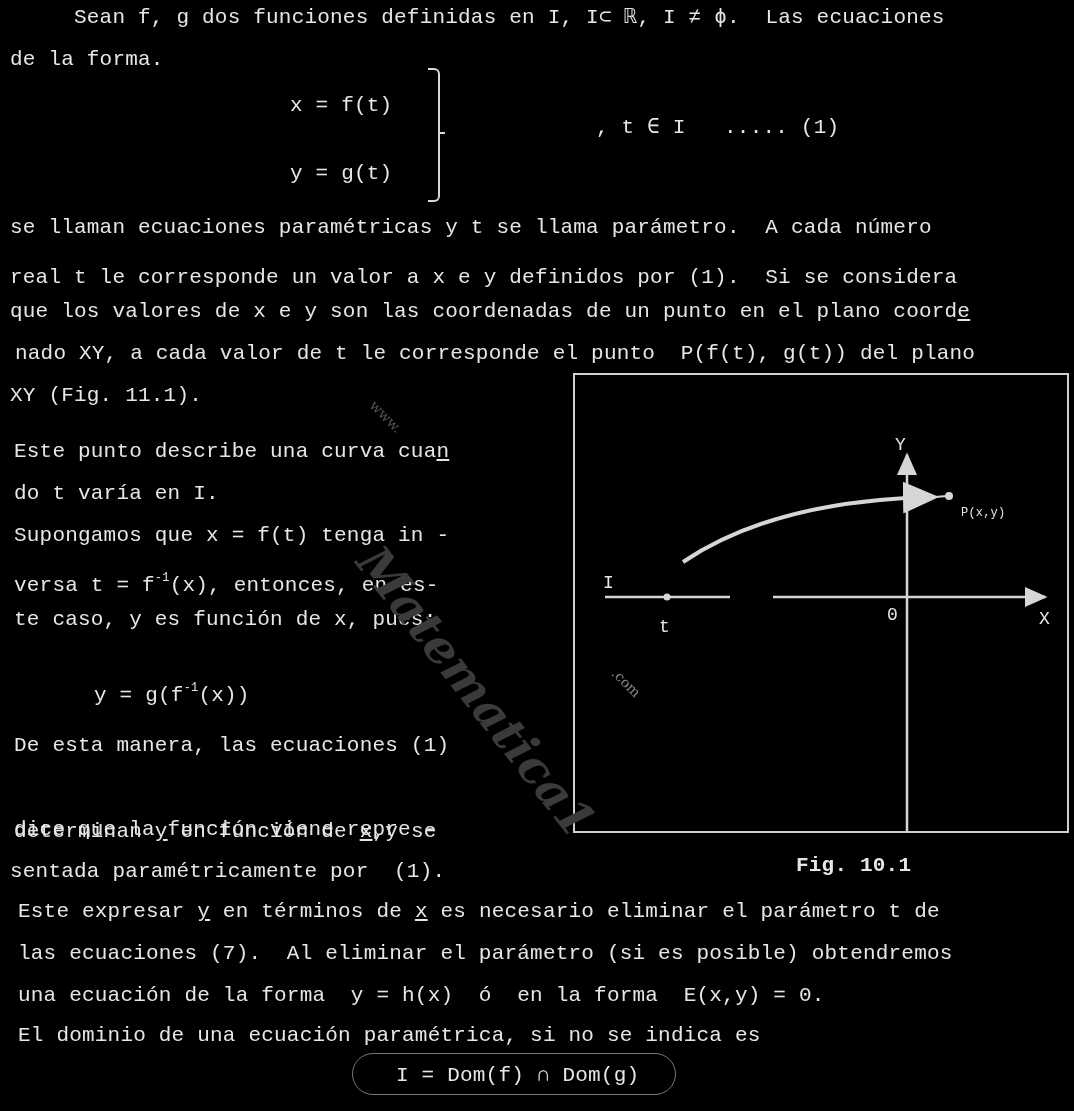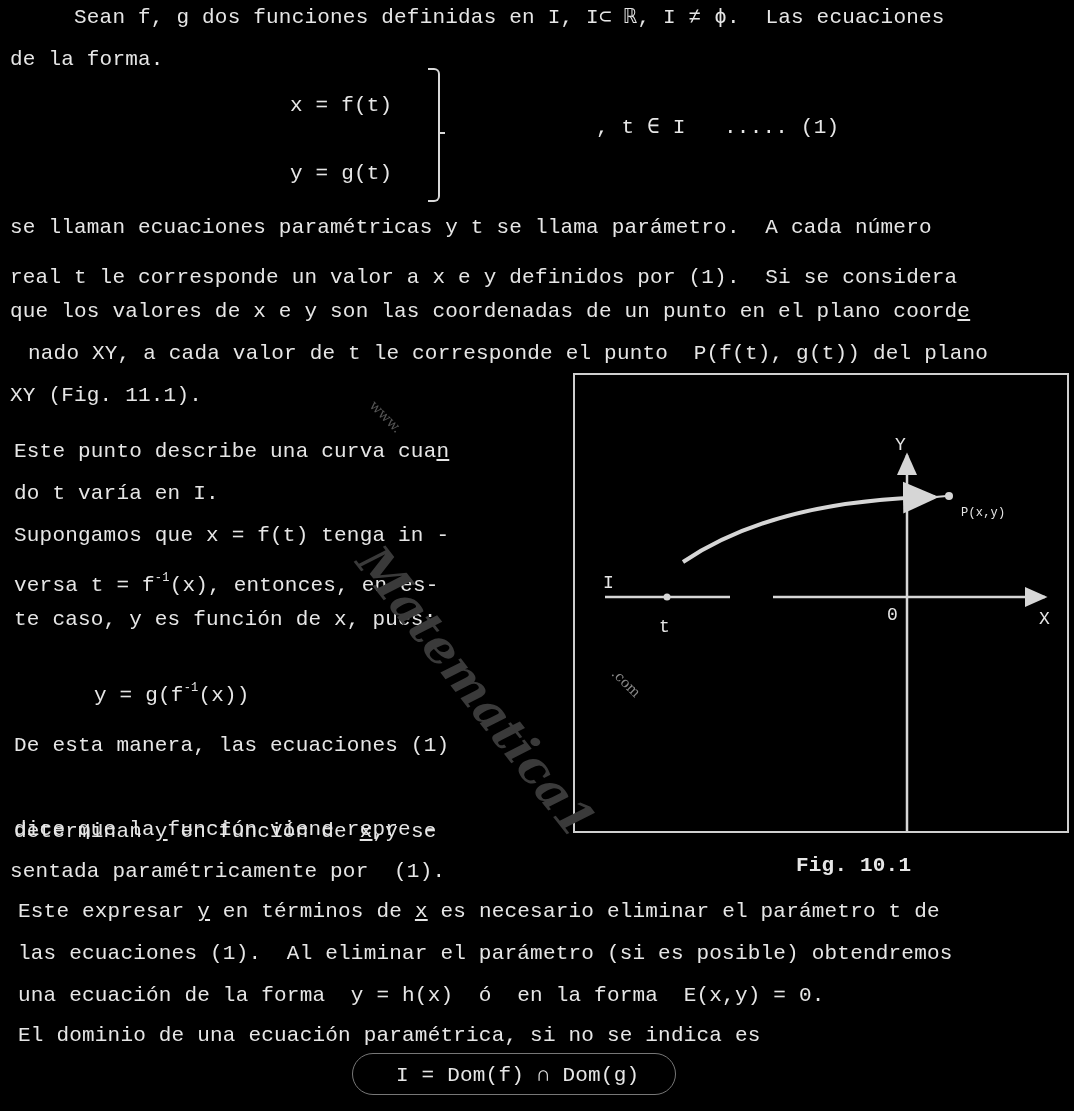--- a/index.html
+++ b/index.html
@@ -45,21 +45,21 @@
 <div class="line" style="left:10px;top:48px;">de la forma.</div>
 
 <div class="line" style="left:290px;top:94px;text-align:right;">x = f(t)</div>
 <div class="line" style="left:290px;top:162px;">y = g(t)</div>
 <div class="brace"></div>
 <div class="line" style="left:596px;top:116px;">, t ∈ I   ..... (1)</div>
 
 <div class="line" style="left:10px;top:216px;">se llaman ecuaciones paramétricas y t se llama parámetro.  A cada número</div>
 <div class="line" style="left:10px;top:266px;">real t le corresponde un valor a x e y definidos por (1).  Si se considera</div>
 <div class="line" style="left:10px;top:300px;"><span>que los valores de x e y son las coordenadas de un punto en el plano coord</span><span class="u">e</span></div>
-<div class="line" style="left:28px;top:342px;text-align:right;">nado XY, a cada valor de t le corresponde el punto  P(f(t), g(t)) del plano</div>
+<div class="line" style="left:15px;top:342px;text-align:right;">nado XY, a cada valor de t le corresponde el punto  P(f(t), g(t)) del plano</div>
 <div class="line" style="left:10px;top:384px;">XY (Fig. 11.1).</div>
 
 <div class="line" style="left:14px;top:440px;"><span>Este punto describe una curva cua</span><span class="u">n</span></div>
 <div class="line" style="left:14px;top:482px;">do t varía en I.</div>
 <div class="line" style="left:14px;top:524px;">Supongamos que x = f(t) tenga in -</div>
 <div class="line" style="left:14px;top:566px;"><span>versa t = f</span><sup>-1</sup><span>(x), entonces, en es-</span></div>
 <div class="line" style="left:14px;top:608px;">te caso, y es función de x, pues:</div>
 <div class="line" style="left:94px;top:676px;"><span>y = g(f</span><sup>-1</sup><span>(x))</span></div>
 <div class="line" style="left:14px;top:734px;">De esta manera, las ecuaciones (1)</div>
 <div class="line" style="left:14px;top:820px;"><span>determinan </span><span class="u">y</span><span> en función de </span><span class="u">x</span><span>,y se</span></div>
@@ -94,17 +94,17 @@
 </div>
 <div class="line caption">Fig. 10.1</div>
 
 <div class="watermark">
   <div class="wm-www">www.</div>
   <div class="wm-main">Matematica1</div>
   <div class="wm-com">.com</div>
 </div>
 
 <div class="line" style="left:18px;top:900px;"><span>Este expresar </span><span class="u">y</span><span> en términos de </span><span class="u">x</span><span> es necesario eliminar el parámetro t de</span></div>
-<div class="line" style="left:18px;top:942px;">las ecuaciones (1).  Al eliminar el parámetro (si es posible) obtendremos</div>
+<div class="line" style="left:18px;top:942px;">las ecuaciones (7).  Al eliminar el parámetro (si es posible) obtendremos</div>
 <div class="line" style="left:18px;top:984px;">una ecuación de la forma  y = h(x)  ó  en la forma  E(x,y) = 0.</div>
 <div class="line" style="left:18px;top:1024px;">El dominio de una ecuación paramétrica, si no se indica es</div>
 <div class="oval"></div>
 <div class="line" style="left:396px;top:1064px;">I = Dom(f) ∩ Dom(g)</div>
 
 </body></html>

